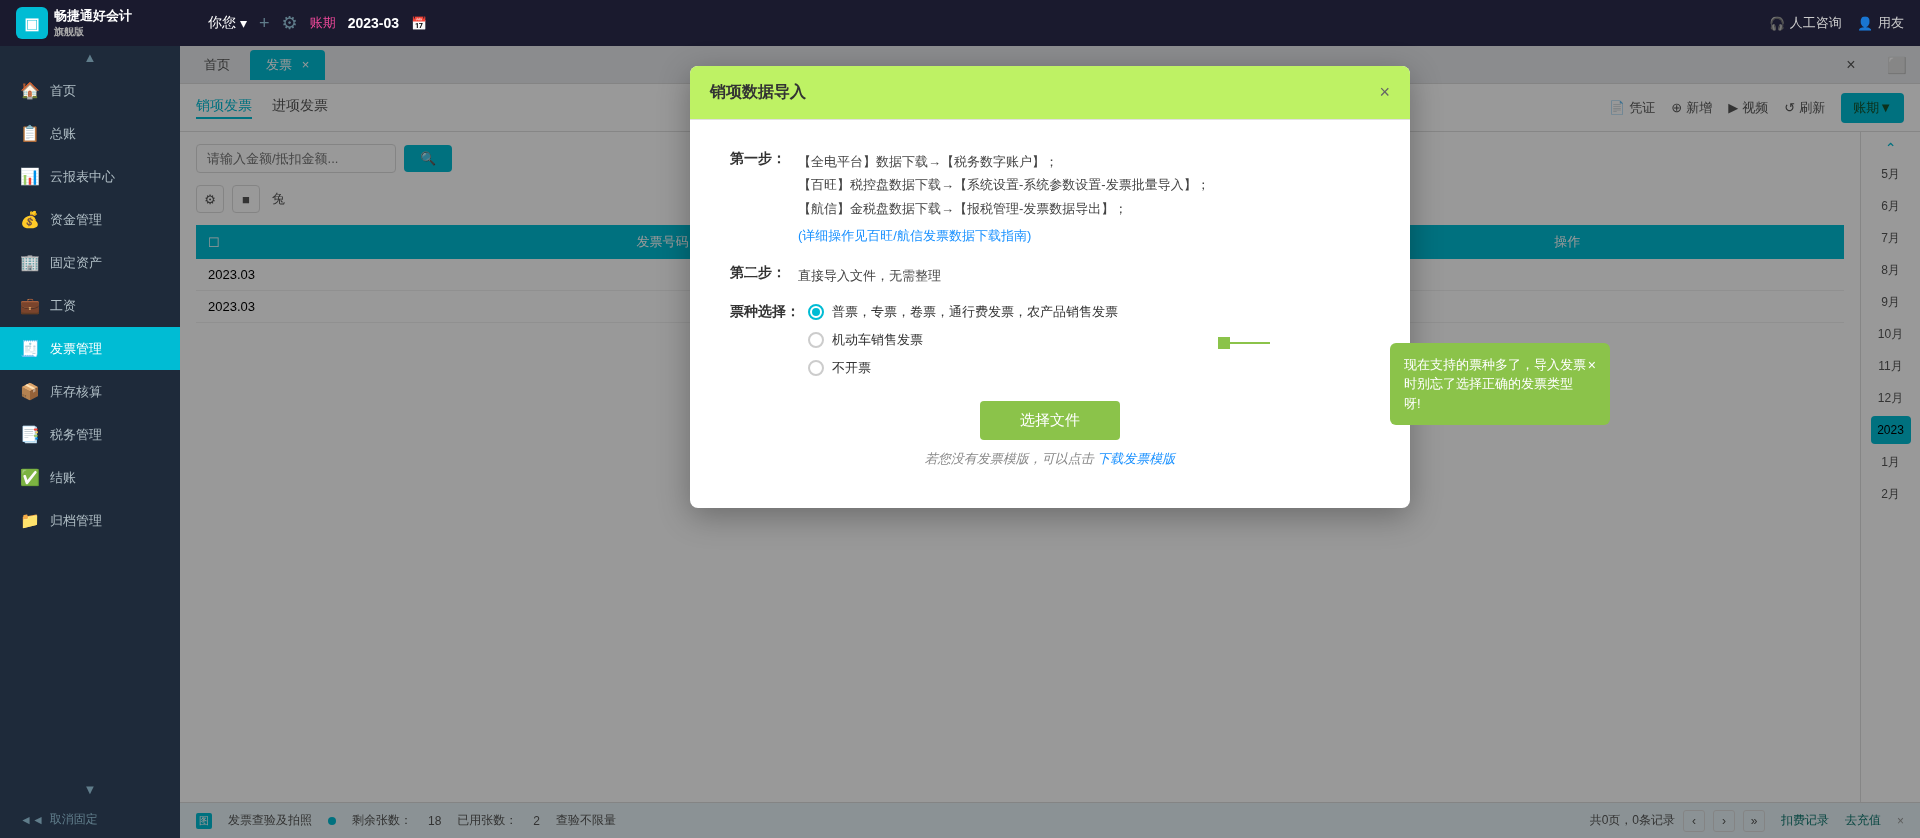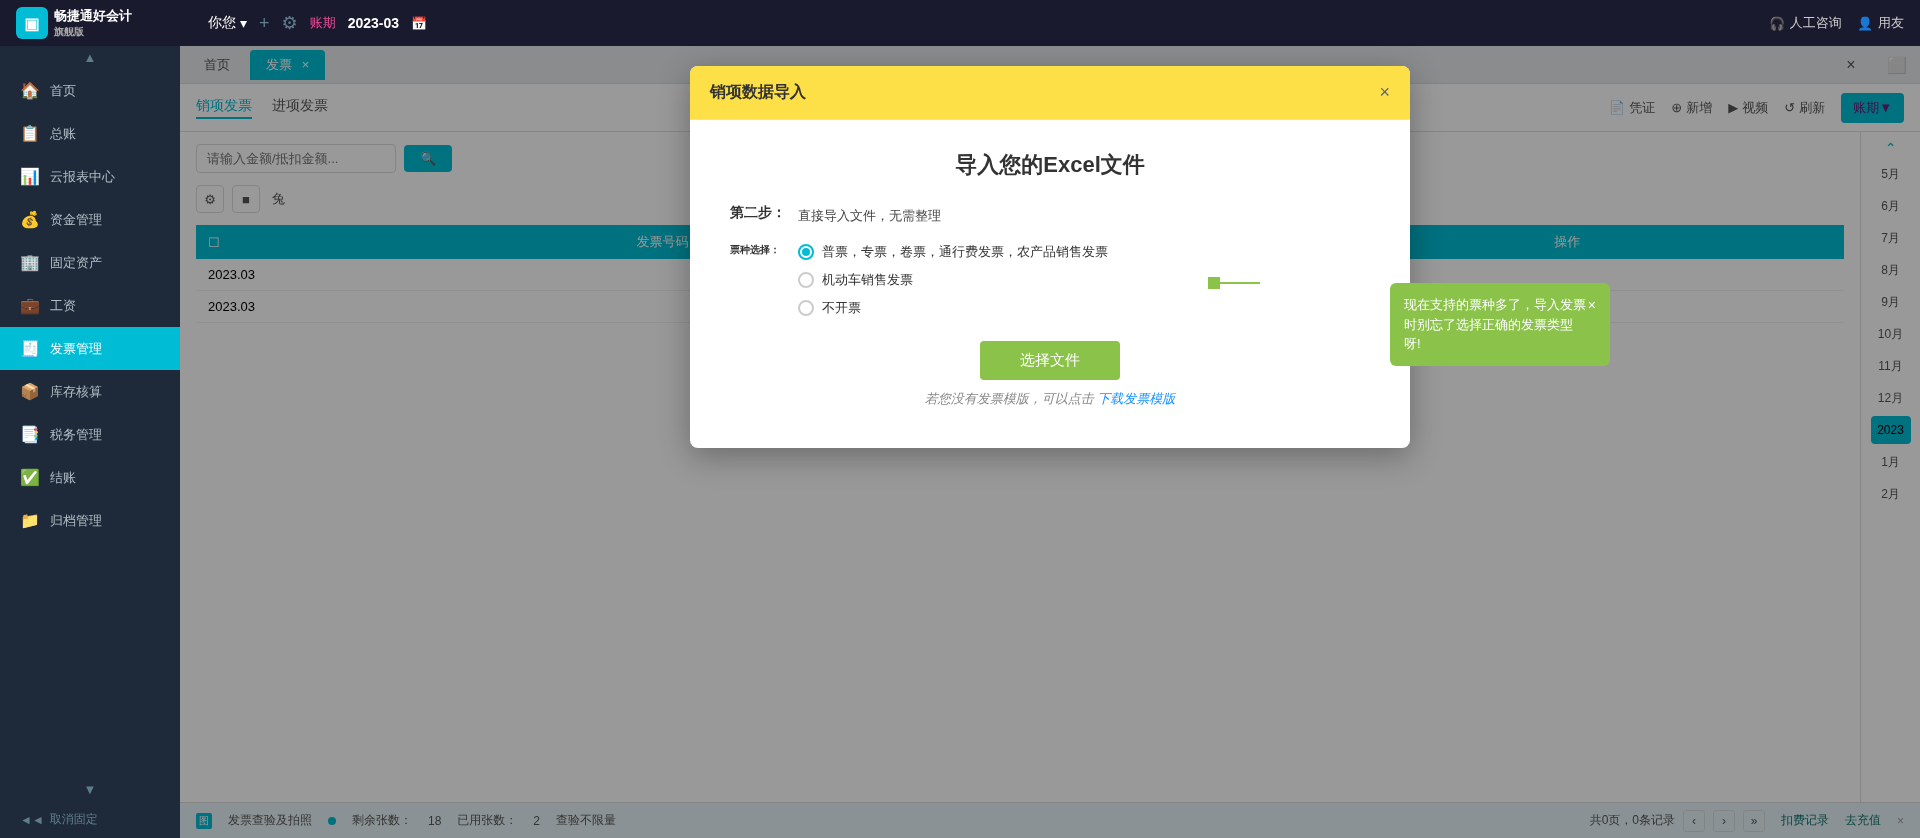--- a/index.html
+++ b/index.html
@@ -70,21 +70,21 @@
       padding: 8px 16px;
       gap: 12px;
       border-bottom: 1px solid #e0e0e0;
       height: 48px;
     }
     .toolbar-sub-tabs { display: flex; gap: 20px; }
     .sub-tab { font-size: 14px; color: #555; cursor: pointer; padding-bottom: 2px; }
     .sub-tab.active { color: #00bcd4; border-bottom: 2px solid #00bcd4; }
     .toolbar-actions { margin-left: auto; display: flex; align-items: center; gap: 16px; }
     .toolbar-btn { display: flex; align-items: center; gap: 4px; font-size: 13px; color: #555; cursor: pointer; }
-    .period-btn { background: #00bcd4; color: #701a75; padding: 6px 12px; border-radius: 4px; cursor: pointer; font-size: 13px; }
+    .period-btn { background: #00bcd4; color: #14532d; padding: 6px 12px; border-radius: 4px; cursor: pointer; font-size: 13px; }
 
     
     .invoice-area { flex: 1; background: white; padding: 12px 16px; position: relative; }
     .search-bar { display: flex; align-items: center; gap: 8px; margin-bottom: 12px; }
     .search-input { border: 1px solid #ddd; border-radius: 4px; padding: 6px 10px; font-size: 13px; width: 200px; color: #999; }
     .filter-btn { background: #00bcd4; color: white; padding: 6px 16px; border-radius: 4px; cursor: pointer; font-size: 13px; display: flex; align-items: center; gap: 4px; }
     .action-bar { display: flex; align-items: center; gap: 8px; margin-bottom: 12px; }
     .action-icon { width: 28px; height: 28px; border: 1px solid #ddd; border-radius: 4px; display: flex; align-items: center; justify-content: center; cursor: pointer; color: #555; }
 
     
@@ -144,33 +144,33 @@
       background: white;
       border-radius: 8px;
       width: 720px;
       box-shadow: 0 8px 32px rgba(0,0,0,0.3);
       position: relative;
     }
     .dialog-header {
       display: flex; align-items: center; justify-content: space-between;
       padding: 16px 20px;
       border-bottom: 1px solid #e0e0e0;
-      background: #fde047;
+      background: #bef264;
       border-radius: 8px 8px 0 0;
     }
     .dialog-title { font-size: 16px; font-weight: bold; color: #333; }
     .dialog-close { cursor: pointer; font-size: 18px; color: #666; }
     .dialog-body { padding: 30px 40px 20px; }
     .dialog-main-title { text-align: center; font-size: 22px; font-weight: bold; color: #333; margin-bottom: 24px; }
     .step { margin-bottom: 16px; display: flex; gap: 8px; align-items: flex-start; }
     .step-label { font-size: 14px; color: #333; font-weight: bold; white-space: nowrap; min-width: 60px; }
     .step-content { font-size: 13px; color: #444; line-height: 1.8; }
     .step-link { color: #1890ff; cursor: pointer; text-decoration: none; }
     .ticket-choice { margin-bottom: 20px; display: flex; gap: 8px; align-items: flex-start; }
-    .ticket-label { font-size: 10px; color: #333; font-weight: bold; white-space: nowrap; min-width: 60px; }
+    .ticket-label { font-size: 14px; color: #333; font-weight: bold; white-space: nowrap; min-width: 60px; }
     .ticket-options { display: flex; flex-direction: column; gap: 10px; }
     .radio-row { display: flex; align-items: center; gap: 8px; }
     .radio-circle { width: 16px; height: 16px; border-radius: 50%; border: 2px solid #ccc; display: flex; align-items: center; justify-content: center; flex-shrink: 0; }
     .radio-circle.selected { border-color: #00bcd4; }
     .radio-inner { width: 8px; height: 8px; border-radius: 50%; background: #00bcd4; }
     .radio-text { font-size: 13px; color: #333; }
     .dialog-select-btn {
       display: block; margin: 20px auto 10px;
       background: #8bc34a; color: white; border: none;
       padding: 10px 40px; border-radius: 4px; font-size: 15px; cursor: pointer;
@@ -404,22 +404,32 @@
 
     <div class="overlay">
       <div class="dialog">
 
         <div class="dialog-header">
           <span class="dialog-title">销项数据导入</span>
           <span class="dialog-close">×</span>
         </div>
 
         <div class="dialog-body">
-          <div class="dialog-main-title">导入您的Excel文件</div>
-
+
+          <div class="step">
+            <span class="step-label">第一步：</span>
+            <div class="step-content">
+              <div>【全电平台】数据下载→【税务数字账户】；</div>
+              <div>【百旺】税控盘数据下载→【系统设置-系统参数设置-发票批量导入】；</div>
+              <div>【航信】金税盘数据下载→【报税管理-发票数据导出】；</div>
+              <div style="margin-top:4px;">
+                <a class="step-link">(详细操作见百旺/航信发票数据下载指南)</a>
+              </div>
+            </div>
+          </div>
 
           <div class="step" style="margin-top:8px;">
             <span class="step-label">第二步：</span>
             <span class="step-content">直接导入文件，无需整理</span>
           </div>
 
           <div class="ticket-choice" style="margin-top:16px;position:relative;">
             <span class="ticket-label">票种选择：</span>
             <div class="ticket-options">
 

